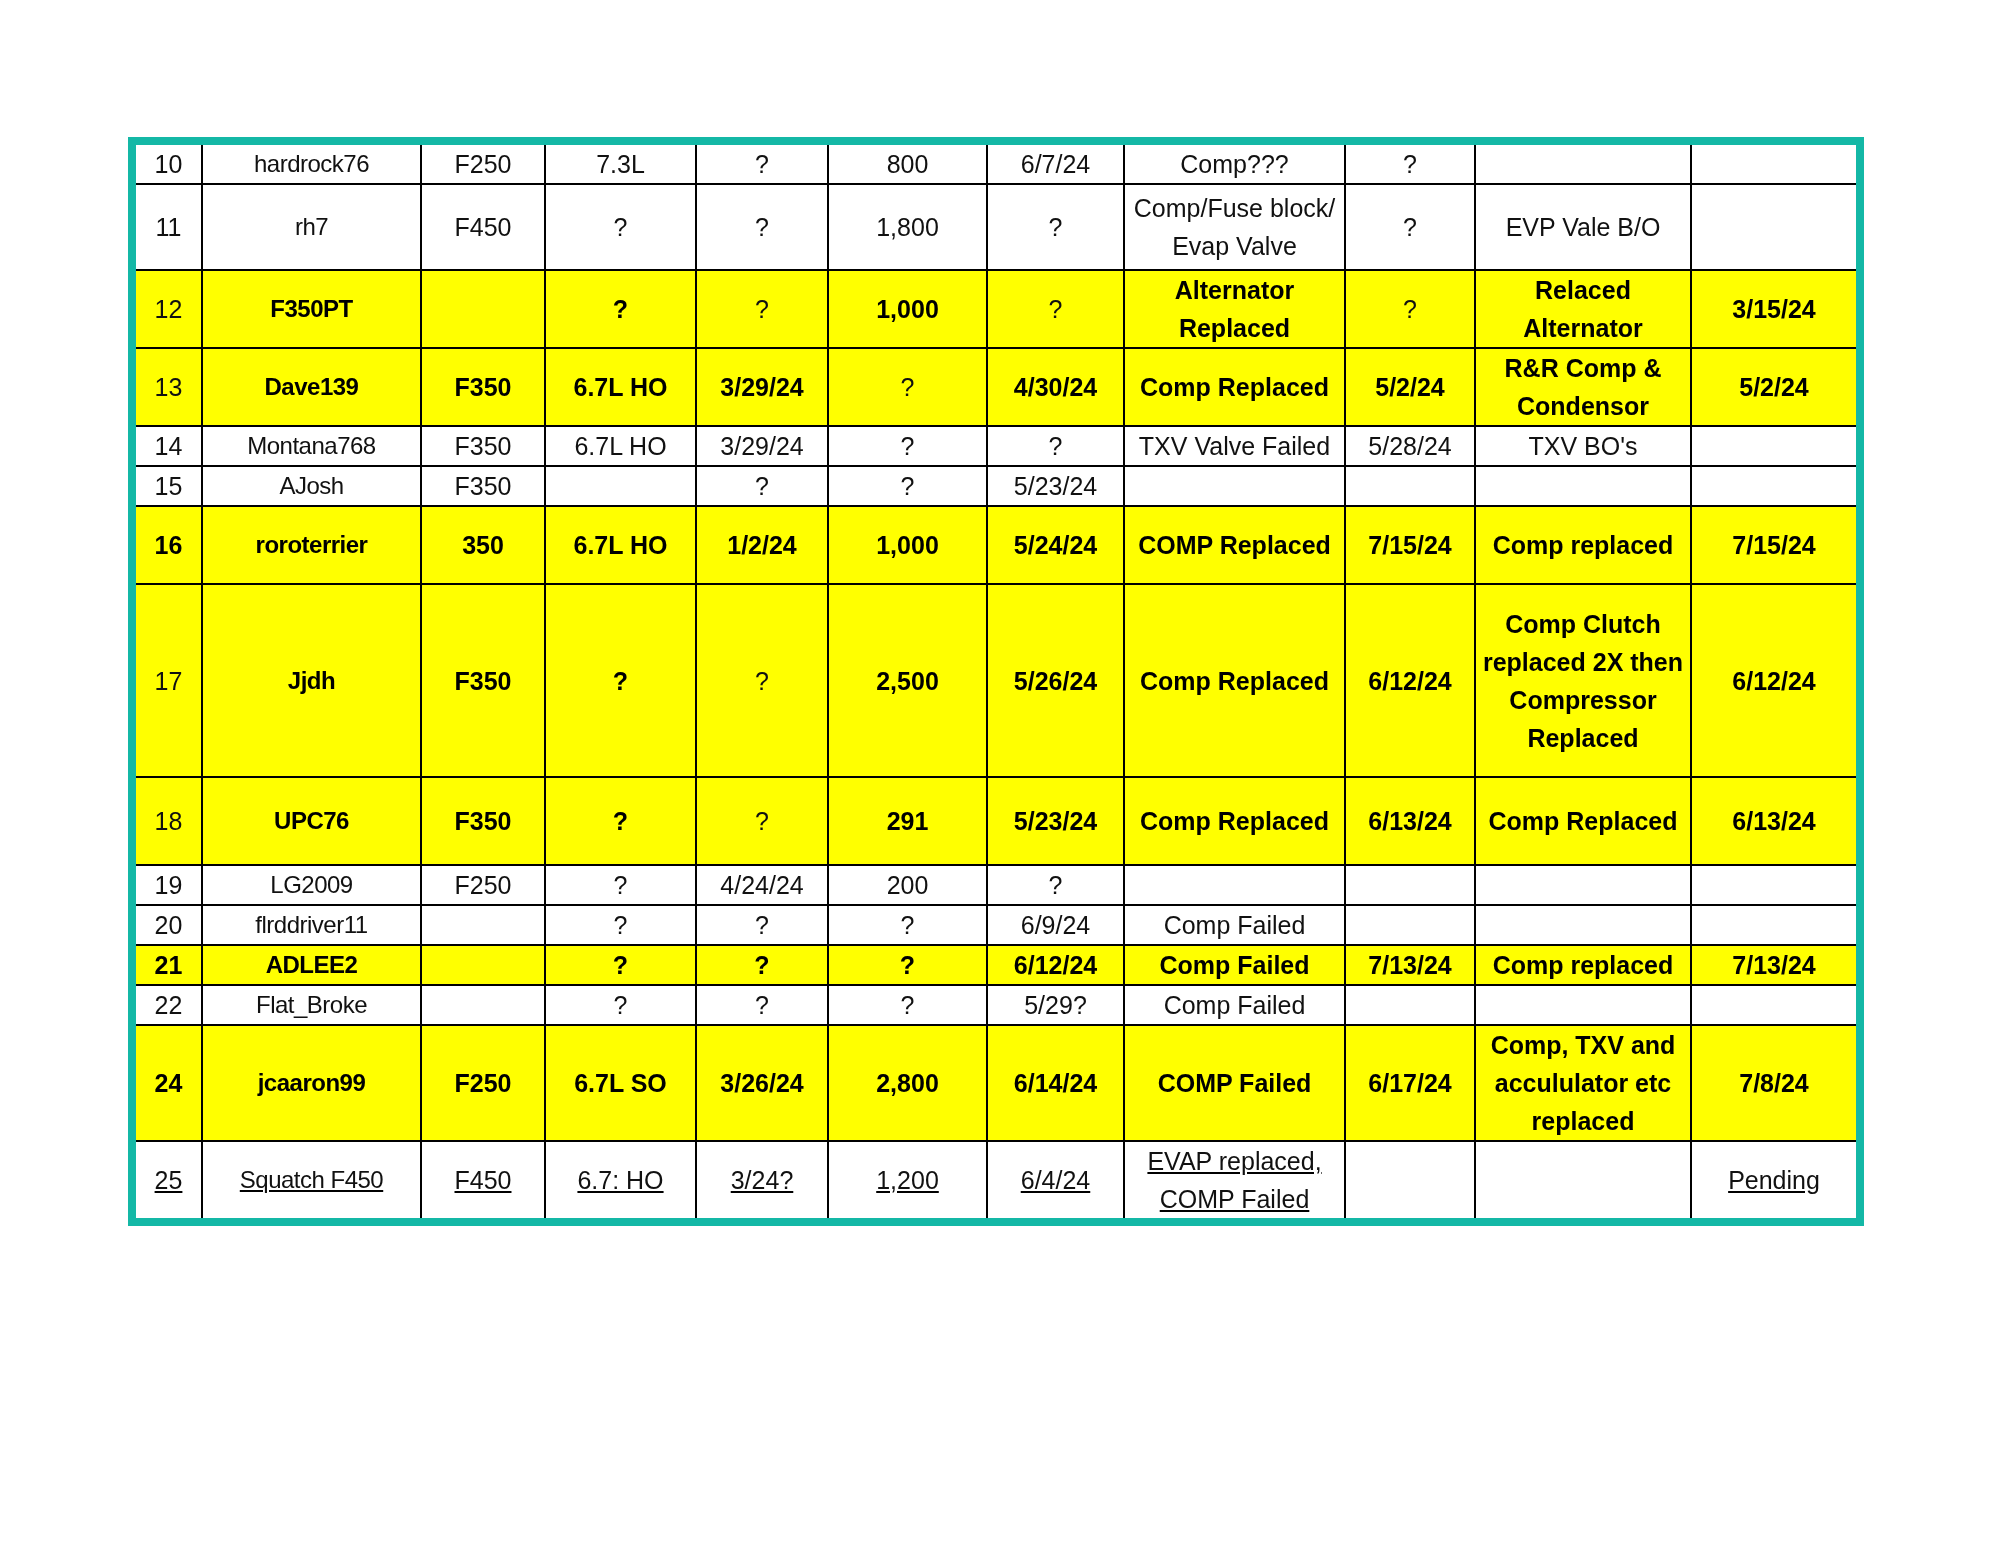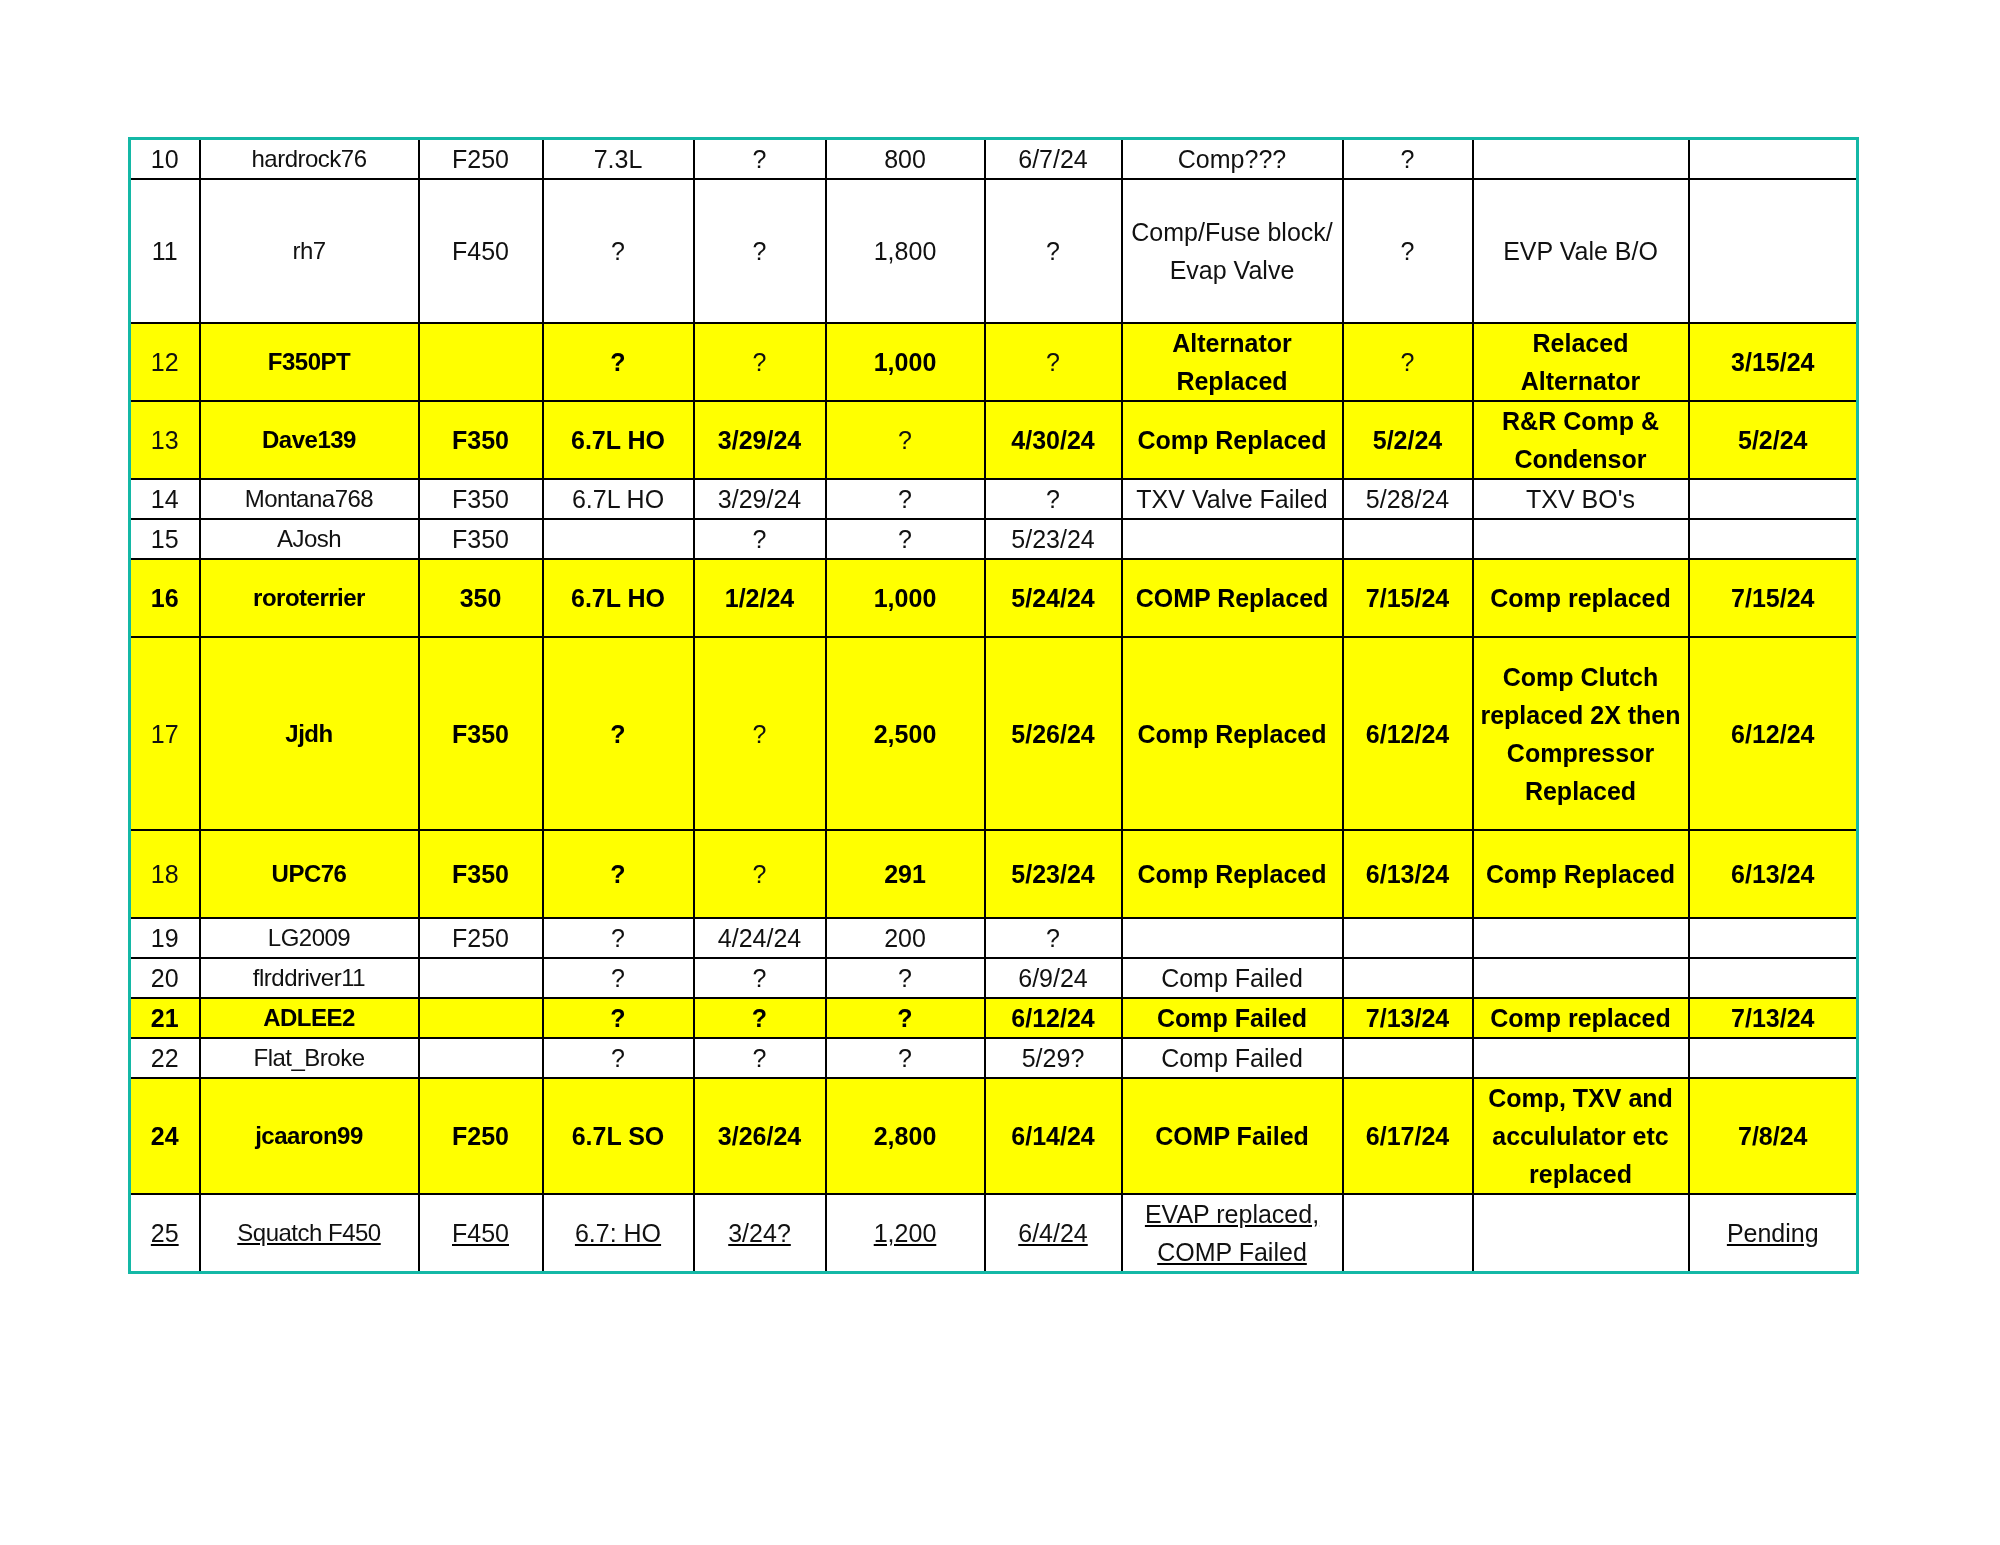--- a/index.html
+++ b/index.html
@@ -1,20 +1,20 @@
 <!DOCTYPE html>
 <html><head>
 <meta charset="utf-8">
 <style>
   html, body { margin:0; padding:0; background:#ffffff; }
   body { width:2000px; height:1545px; position:relative; overflow:hidden; font-family:"Liberation Sans", sans-serif; }
   #grid {
     position:absolute; left:128px; top:137px;
     border-collapse:collapse; table-layout:fixed;
-    border:3px solid #14b8a6;
+    border:8px solid #14b8a6;
   }
   #grid td {
     border:2.5px solid #000;
     padding:0 4px;
     text-align:center; vertical-align:middle;
     font-size:25px; line-height:38px; color:#111;
     font-family:"Liberation Sans", sans-serif;
     overflow:hidden;
   }
   #grid td.cn { font-size:24px; letter-spacing:-0.5px; }
@@ -46,21 +46,21 @@
         <td class="">F250</td>
         <td class="">7.3L</td>
         <td class="">?</td>
         <td class="">800</td>
         <td class="">6/7/24</td>
         <td class="">Comp???</td>
         <td class="">?</td>
         <td class=""></td>
         <td class=""></td>
       </tr>
-      <tr style="height: 144px;">
+      <tr style="height: 86px;">
         <td class="">11</td>
         <td class="cn">rh7</td>
         <td class="">F450</td>
         <td class="">?</td>
         <td class="">?</td>
         <td class="">1,800</td>
         <td class="">?</td>
         <td class="">Comp/Fuse block/ Evap Valve</td>
         <td class="">?</td>
         <td class="">EVP Vale B/O</td>

